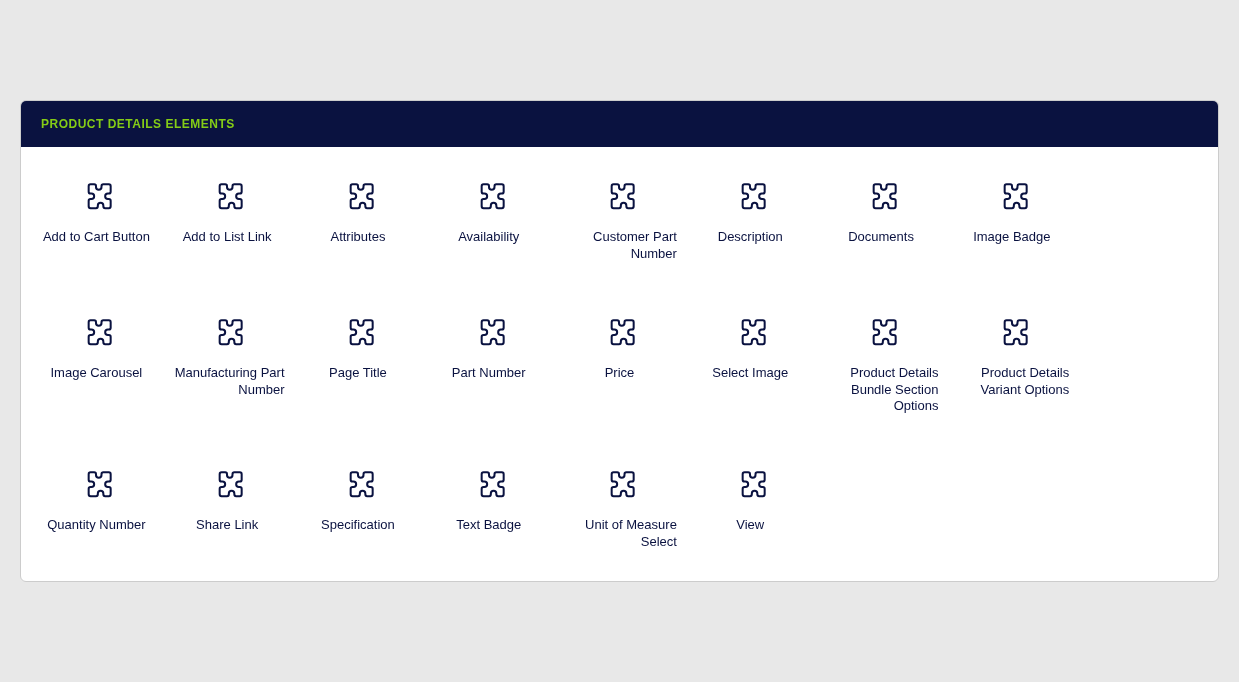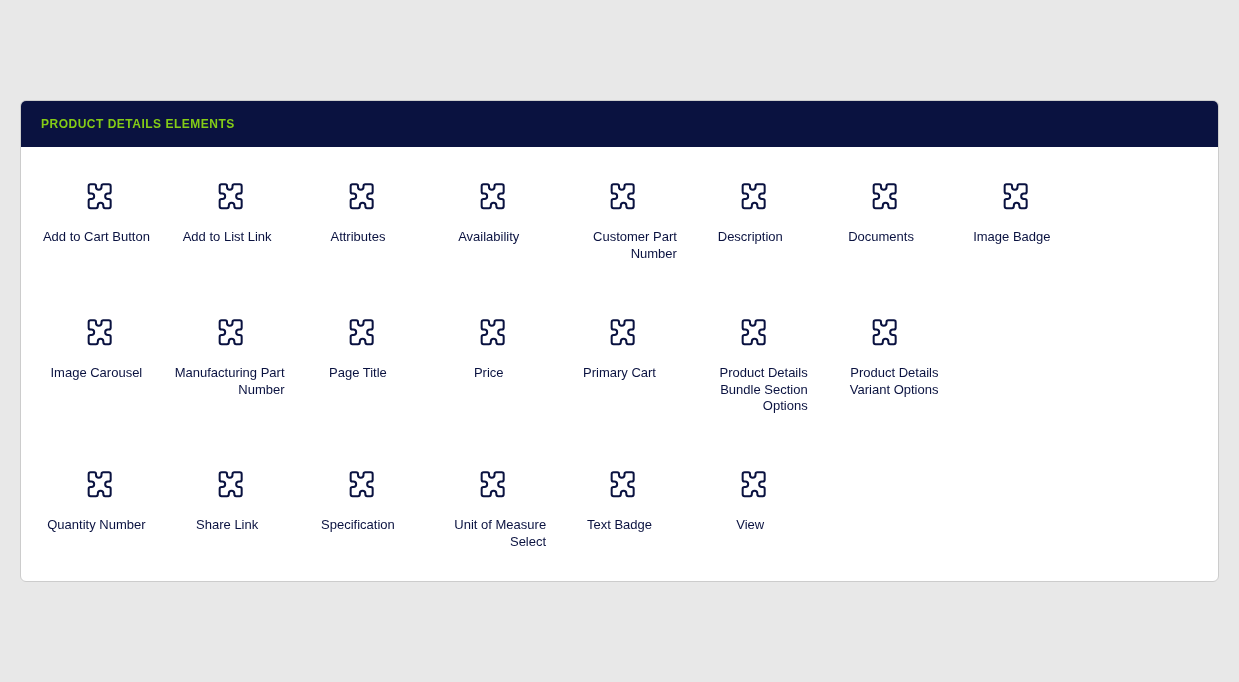--- a/index.html
+++ b/index.html
@@ -134,27 +134,33 @@
         <div class="element-item">
           <svg class="puzzle-icon" viewBox="0 0 48 48" fill="none" xmlns="http://www.w3.org/2000/svg">
     <path d="M18 8h4a2 2 0 0 1 2 2v1a3 3 0 0 0 6 0v-1a2 2 0 0 1 2-2h6a2 2 0 0 1 2 2v6a2 2 0 0 1-2 2h-1a3 3 0 0 0 0 6h1a2 2 0 0 1 2 2v6a2 2 0 0 1-2 2h-4a2 2 0 0 1-2-2v-1a3 3 0 0 0-6 0v1a2 2 0 0 1-2 2h-6a2 2 0 0 1-2-2v-6a2 2 0 0 1 2-2h1a3 3 0 0 0 0-6h-1a2 2 0 0 1-2-2v-6a2 2 0 0 1 2-2z" stroke="#0a1240" stroke-width="2.2" stroke-linejoin="round" fill="none"></path>
   </svg>
           <span class="element-label">Page Title</span>
         </div>
         <div class="element-item">
           <svg class="puzzle-icon" viewBox="0 0 48 48" fill="none" xmlns="http://www.w3.org/2000/svg">
     <path d="M18 8h4a2 2 0 0 1 2 2v1a3 3 0 0 0 6 0v-1a2 2 0 0 1 2-2h6a2 2 0 0 1 2 2v6a2 2 0 0 1-2 2h-1a3 3 0 0 0 0 6h1a2 2 0 0 1 2 2v6a2 2 0 0 1-2 2h-4a2 2 0 0 1-2-2v-1a3 3 0 0 0-6 0v1a2 2 0 0 1-2 2h-6a2 2 0 0 1-2-2v-6a2 2 0 0 1 2-2h1a3 3 0 0 0 0-6h-1a2 2 0 0 1-2-2v-6a2 2 0 0 1 2-2z" stroke="#0a1240" stroke-width="2.2" stroke-linejoin="round" fill="none"></path>
   </svg>
+          <span class="element-label">Part Number</span>
+        </div>
+        <div class="element-item">
+          <svg class="puzzle-icon" viewBox="0 0 48 48" fill="none" xmlns="http://www.w3.org/2000/svg">
+    <path d="M18 8h4a2 2 0 0 1 2 2v1a3 3 0 0 0 6 0v-1a2 2 0 0 1 2-2h6a2 2 0 0 1 2 2v6a2 2 0 0 1-2 2h-1a3 3 0 0 0 0 6h1a2 2 0 0 1 2 2v6a2 2 0 0 1-2 2h-4a2 2 0 0 1-2-2v-1a3 3 0 0 0-6 0v1a2 2 0 0 1-2 2h-6a2 2 0 0 1-2-2v-6a2 2 0 0 1 2-2h1a3 3 0 0 0 0-6h-1a2 2 0 0 1-2-2v-6a2 2 0 0 1 2-2z" stroke="#0a1240" stroke-width="2.2" stroke-linejoin="round" fill="none"></path>
+  </svg>
           <span class="element-label">Price</span>
         </div>
         <div class="element-item">
           <svg class="puzzle-icon" viewBox="0 0 48 48" fill="none" xmlns="http://www.w3.org/2000/svg">
     <path d="M18 8h4a2 2 0 0 1 2 2v1a3 3 0 0 0 6 0v-1a2 2 0 0 1 2-2h6a2 2 0 0 1 2 2v6a2 2 0 0 1-2 2h-1a3 3 0 0 0 0 6h1a2 2 0 0 1 2 2v6a2 2 0 0 1-2 2h-4a2 2 0 0 1-2-2v-1a3 3 0 0 0-6 0v1a2 2 0 0 1-2 2h-6a2 2 0 0 1-2-2v-6a2 2 0 0 1 2-2h1a3 3 0 0 0 0-6h-1a2 2 0 0 1-2-2v-6a2 2 0 0 1 2-2z" stroke="#0a1240" stroke-width="2.2" stroke-linejoin="round" fill="none"></path>
   </svg>
-          <span class="element-label">Primary Cart</span>
+          <span class="element-label">Select Image</span>
         </div>
         <div class="element-item">
           <svg class="puzzle-icon" viewBox="0 0 48 48" fill="none" xmlns="http://www.w3.org/2000/svg">
     <path d="M18 8h4a2 2 0 0 1 2 2v1a3 3 0 0 0 6 0v-1a2 2 0 0 1 2-2h6a2 2 0 0 1 2 2v6a2 2 0 0 1-2 2h-1a3 3 0 0 0 0 6h1a2 2 0 0 1 2 2v6a2 2 0 0 1-2 2h-4a2 2 0 0 1-2-2v-1a3 3 0 0 0-6 0v1a2 2 0 0 1-2 2h-6a2 2 0 0 1-2-2v-6a2 2 0 0 1 2-2h1a3 3 0 0 0 0-6h-1a2 2 0 0 1-2-2v-6a2 2 0 0 1 2-2z" stroke="#0a1240" stroke-width="2.2" stroke-linejoin="round" fill="none"></path>
   </svg>
           <span class="element-label">Product Details Bundle Section Options</span>
         </div>
         <div class="element-item">
           <svg class="puzzle-icon" viewBox="0 0 48 48" fill="none" xmlns="http://www.w3.org/2000/svg">
     <path d="M18 8h4a2 2 0 0 1 2 2v1a3 3 0 0 0 6 0v-1a2 2 0 0 1 2-2h6a2 2 0 0 1 2 2v6a2 2 0 0 1-2 2h-1a3 3 0 0 0 0 6h1a2 2 0 0 1 2 2v6a2 2 0 0 1-2 2h-4a2 2 0 0 1-2-2v-1a3 3 0 0 0-6 0v1a2 2 0 0 1-2 2h-6a2 2 0 0 1-2-2v-6a2 2 0 0 1 2-2h1a3 3 0 0 0 0-6h-1a2 2 0 0 1-2-2v-6a2 2 0 0 1 2-2z" stroke="#0a1240" stroke-width="2.2" stroke-linejoin="round" fill="none"></path>
@@ -177,27 +183,27 @@
         <div class="element-item">
           <svg class="puzzle-icon" viewBox="0 0 48 48" fill="none" xmlns="http://www.w3.org/2000/svg">
     <path d="M18 8h4a2 2 0 0 1 2 2v1a3 3 0 0 0 6 0v-1a2 2 0 0 1 2-2h6a2 2 0 0 1 2 2v6a2 2 0 0 1-2 2h-1a3 3 0 0 0 0 6h1a2 2 0 0 1 2 2v6a2 2 0 0 1-2 2h-4a2 2 0 0 1-2-2v-1a3 3 0 0 0-6 0v1a2 2 0 0 1-2 2h-6a2 2 0 0 1-2-2v-6a2 2 0 0 1 2-2h1a3 3 0 0 0 0-6h-1a2 2 0 0 1-2-2v-6a2 2 0 0 1 2-2z" stroke="#0a1240" stroke-width="2.2" stroke-linejoin="round" fill="none"></path>
   </svg>
           <span class="element-label">Specification</span>
         </div>
         <div class="element-item">
           <svg class="puzzle-icon" viewBox="0 0 48 48" fill="none" xmlns="http://www.w3.org/2000/svg">
     <path d="M18 8h4a2 2 0 0 1 2 2v1a3 3 0 0 0 6 0v-1a2 2 0 0 1 2-2h6a2 2 0 0 1 2 2v6a2 2 0 0 1-2 2h-1a3 3 0 0 0 0 6h1a2 2 0 0 1 2 2v6a2 2 0 0 1-2 2h-4a2 2 0 0 1-2-2v-1a3 3 0 0 0-6 0v1a2 2 0 0 1-2 2h-6a2 2 0 0 1-2-2v-6a2 2 0 0 1 2-2h1a3 3 0 0 0 0-6h-1a2 2 0 0 1-2-2v-6a2 2 0 0 1 2-2z" stroke="#0a1240" stroke-width="2.2" stroke-linejoin="round" fill="none"></path>
   </svg>
+          <span class="element-label">Text Badge</span>
+        </div>
+        <div class="element-item">
+          <svg class="puzzle-icon" viewBox="0 0 48 48" fill="none" xmlns="http://www.w3.org/2000/svg">
+    <path d="M18 8h4a2 2 0 0 1 2 2v1a3 3 0 0 0 6 0v-1a2 2 0 0 1 2-2h6a2 2 0 0 1 2 2v6a2 2 0 0 1-2 2h-1a3 3 0 0 0 0 6h1a2 2 0 0 1 2 2v6a2 2 0 0 1-2 2h-4a2 2 0 0 1-2-2v-1a3 3 0 0 0-6 0v1a2 2 0 0 1-2 2h-6a2 2 0 0 1-2-2v-6a2 2 0 0 1 2-2h1a3 3 0 0 0 0-6h-1a2 2 0 0 1-2-2v-6a2 2 0 0 1 2-2z" stroke="#0a1240" stroke-width="2.2" stroke-linejoin="round" fill="none"></path>
+  </svg>
           <span class="element-label">Unit of Measure Select</span>
-        </div>
-        <div class="element-item">
-          <svg class="puzzle-icon" viewBox="0 0 48 48" fill="none" xmlns="http://www.w3.org/2000/svg">
-    <path d="M18 8h4a2 2 0 0 1 2 2v1a3 3 0 0 0 6 0v-1a2 2 0 0 1 2-2h6a2 2 0 0 1 2 2v6a2 2 0 0 1-2 2h-1a3 3 0 0 0 0 6h1a2 2 0 0 1 2 2v6a2 2 0 0 1-2 2h-4a2 2 0 0 1-2-2v-1a3 3 0 0 0-6 0v1a2 2 0 0 1-2 2h-6a2 2 0 0 1-2-2v-6a2 2 0 0 1 2-2h1a3 3 0 0 0 0-6h-1a2 2 0 0 1-2-2v-6a2 2 0 0 1 2-2z" stroke="#0a1240" stroke-width="2.2" stroke-linejoin="round" fill="none"></path>
-  </svg>
-          <span class="element-label">Text Badge</span>
         </div>
         <div class="element-item">
           <svg class="puzzle-icon" viewBox="0 0 48 48" fill="none" xmlns="http://www.w3.org/2000/svg">
     <path d="M18 8h4a2 2 0 0 1 2 2v1a3 3 0 0 0 6 0v-1a2 2 0 0 1 2-2h6a2 2 0 0 1 2 2v6a2 2 0 0 1-2 2h-1a3 3 0 0 0 0 6h1a2 2 0 0 1 2 2v6a2 2 0 0 1-2 2h-4a2 2 0 0 1-2-2v-1a3 3 0 0 0-6 0v1a2 2 0 0 1-2 2h-6a2 2 0 0 1-2-2v-6a2 2 0 0 1 2-2h1a3 3 0 0 0 0-6h-1a2 2 0 0 1-2-2v-6a2 2 0 0 1 2-2z" stroke="#0a1240" stroke-width="2.2" stroke-linejoin="round" fill="none"></path>
   </svg>
           <span class="element-label">View</span>
         </div>
       </div>
   </div>
 </div>

